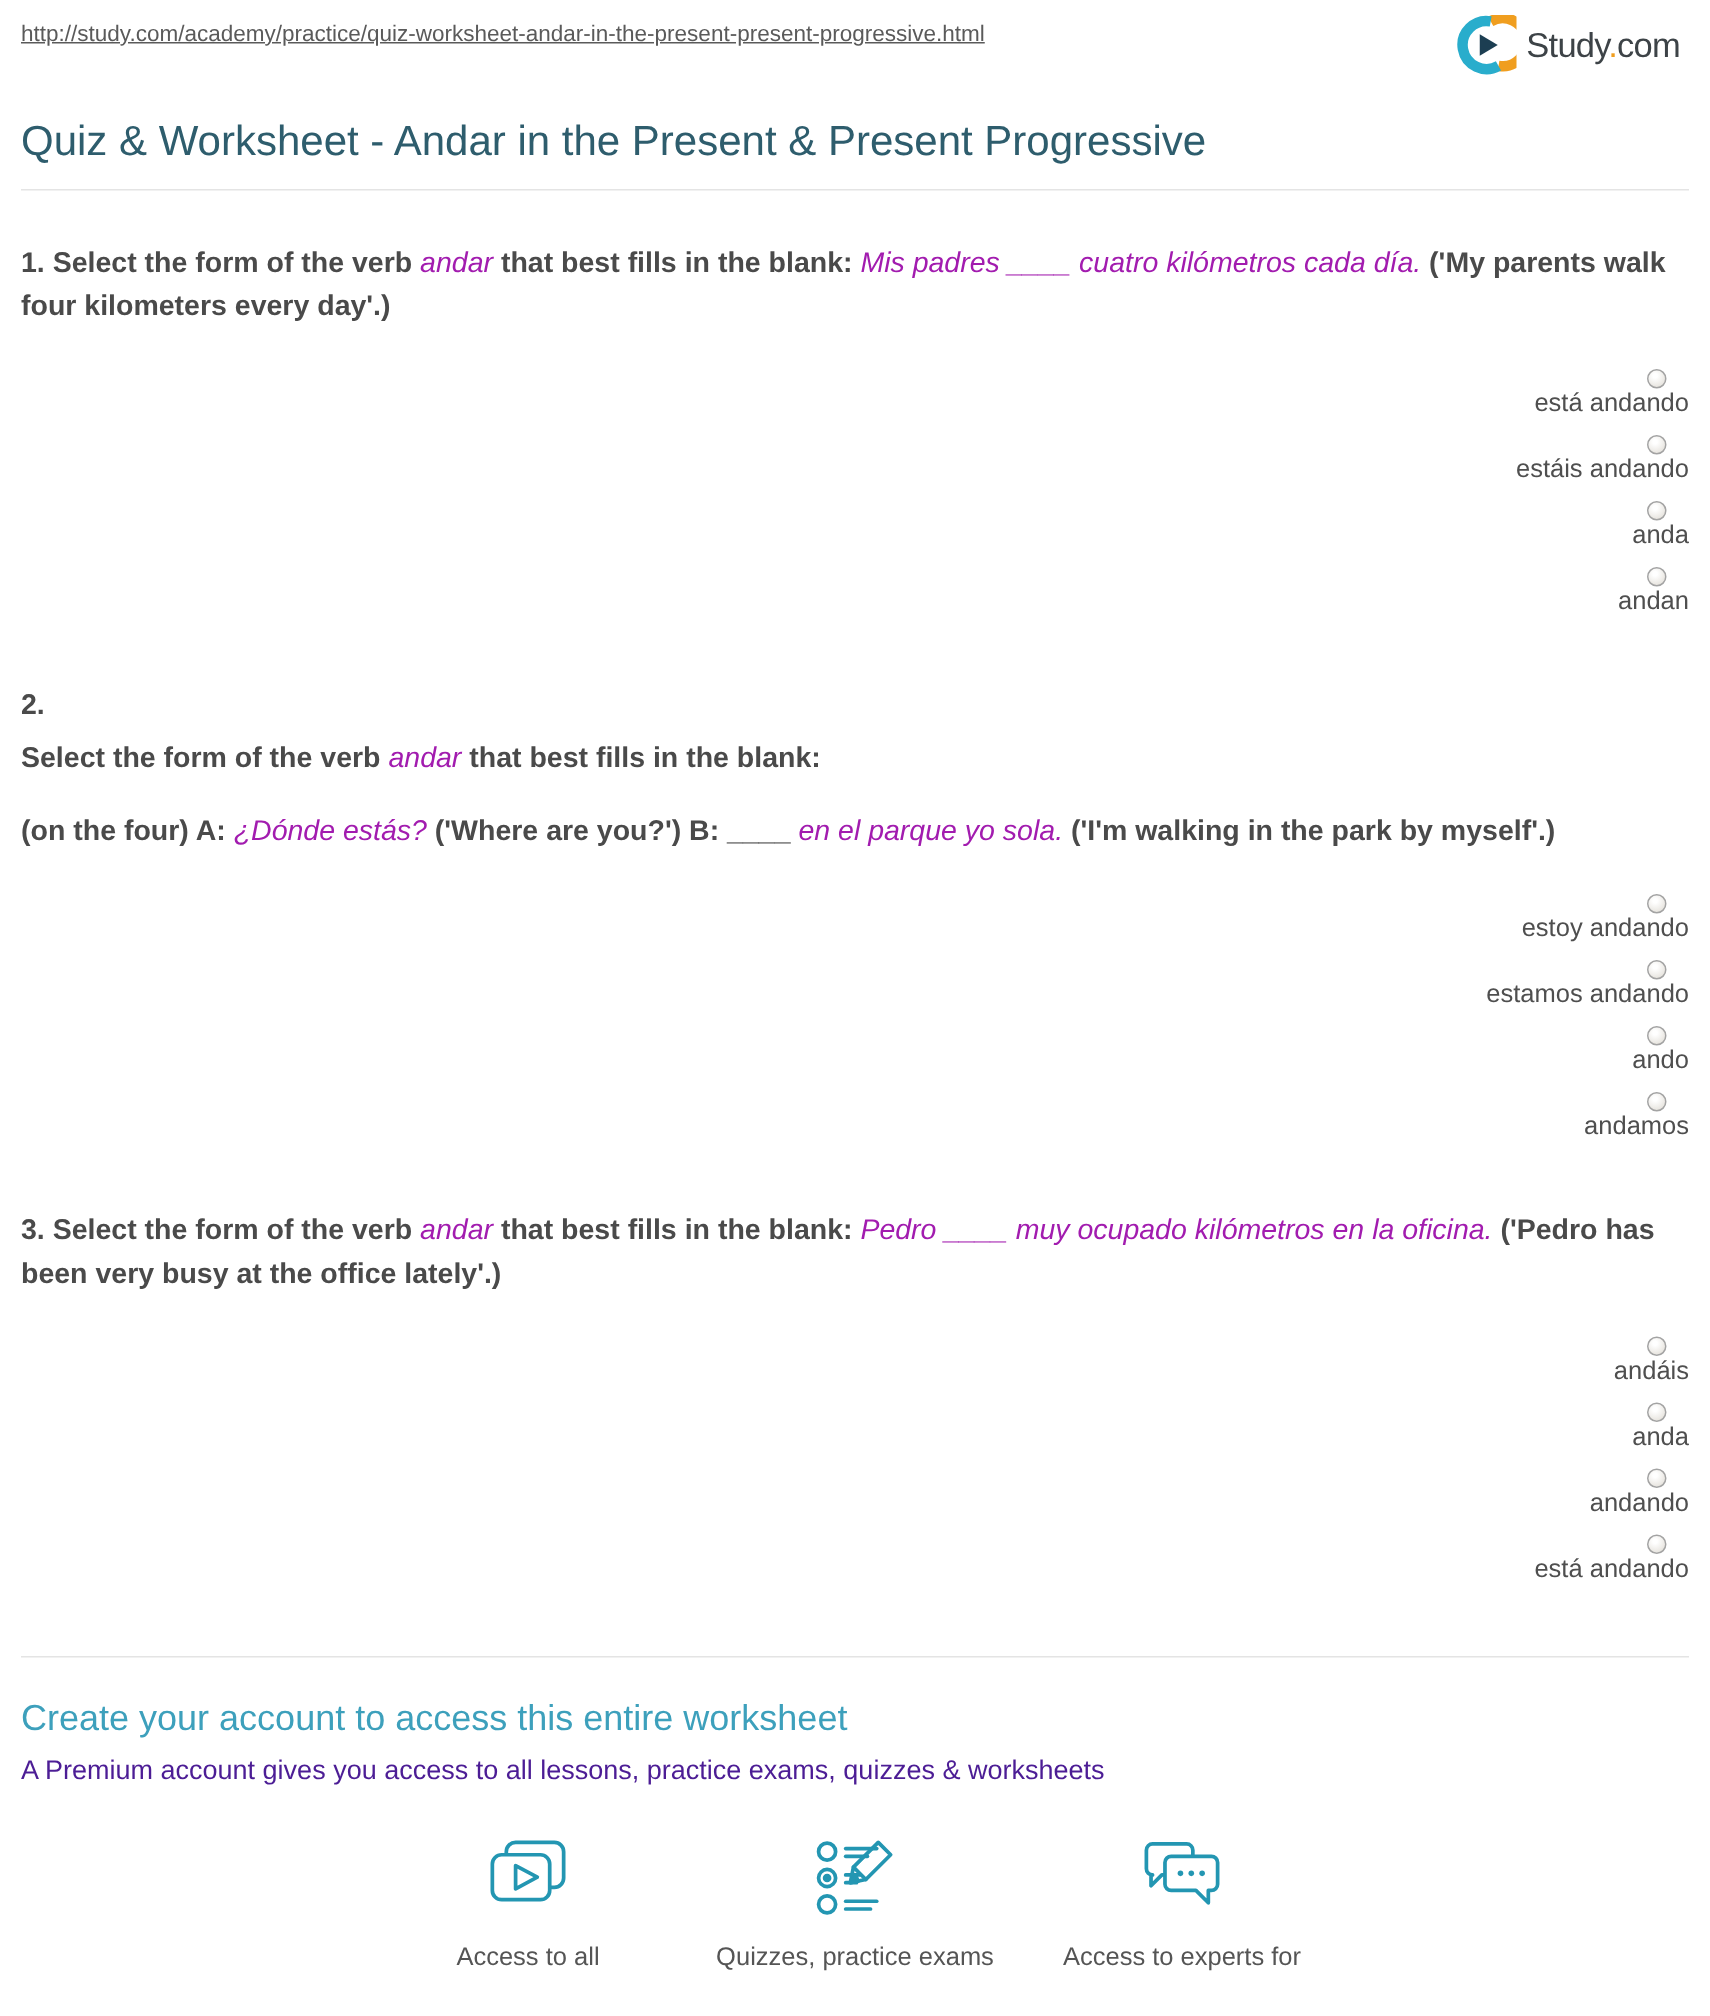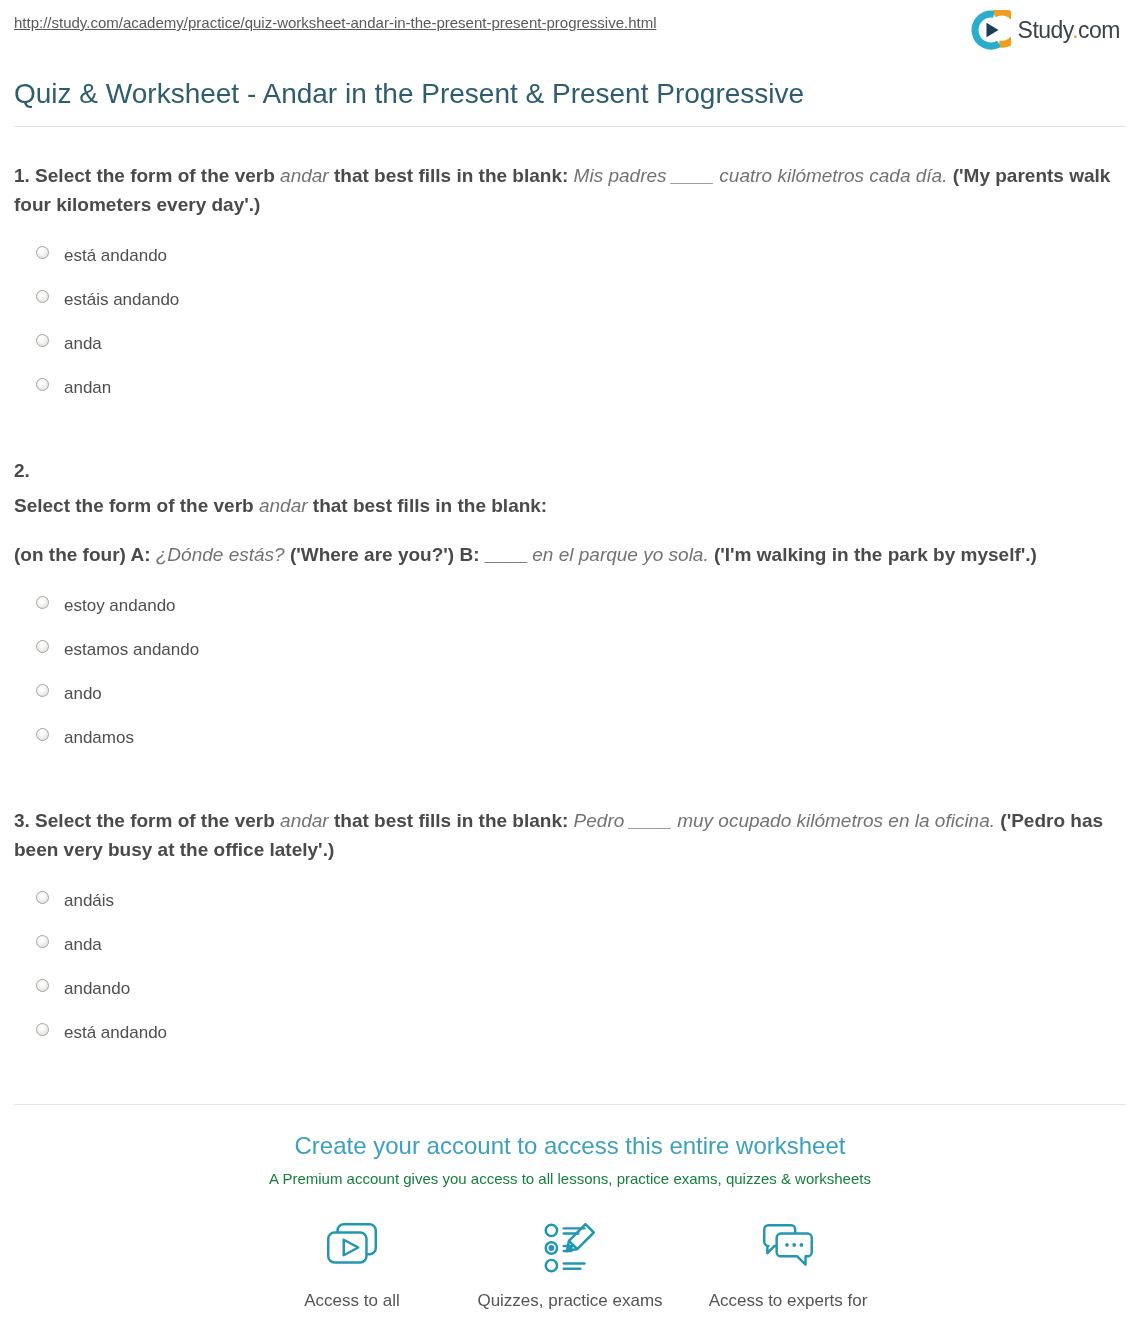--- a/index.html
+++ b/index.html
@@ -21,33 +21,33 @@
   
   h1.title { color:#2e5d6d; font-size:28px; line-height:39px; font-weight:400;
     max-width:810px; margin:24px 0 13px 0; }
   .divider { border:none; border-top:1px solid #e4e4e4; margin:0; }
 
   
   .question { margin-top:34px; }
   .q-par { font-size:19px; line-height:29px; font-weight:700; color:#4a4a4a; margin:0; }
   .q-par.adj { margin-top:6px; }
   .q-par.gap { margin-top:20px; }
-  .q-par em { font-style:italic; font-weight:400; color:#737373; }
+  .q-par em { font-style:italic; font-weight:400; color:#a21caf; }
   .options { margin-top:27px; }
-  .option { display:flex; align-items:flex-start; height:44px; padding-left:22px; cursor:pointer; }
+  .option { display:flex; align-items:flex-end; height:44px; padding-left:22px; cursor:pointer;flex-direction:column; }
   .radio { width:13px; height:13px; border-radius:50%; border:1px solid #a3a3a3;
     background: radial-gradient(circle at 40% 32%, #ffffff 15%, #e6e3dd 80%);
     margin-right:15px; flex:none; }
   .option-label { font-size:17px; color:#4f4f4f; }
 
   
   .bottom-divider { margin-top:37px; }
-  .cta { text-align:center; margin-top:25px; }
+  .cta { margin-top:25px; }
   .cta-title { color:#3da0bc; font-size:24px; font-weight:400; margin:0; line-height:32px; }
-  .cta-sub { font-size:15px; color:#15803d; margin:8px 0 0 0; }
+  .cta-sub { font-size:18px; color:#4c1d95; margin:8px 0 0 0; }
 
   .features { display:flex; justify-content:center; margin-top:28px; }
   .feature { width:218px; text-align:center; }
   .feature .icon-wrap { height:62px; display:flex; align-items:flex-end; justify-content:center; }
   .feature-label { font-size:17px; color:#555; line-height:26px; margin-top:11px; }
 </style>
 </head>
 <body>
 
 <div class="page">

